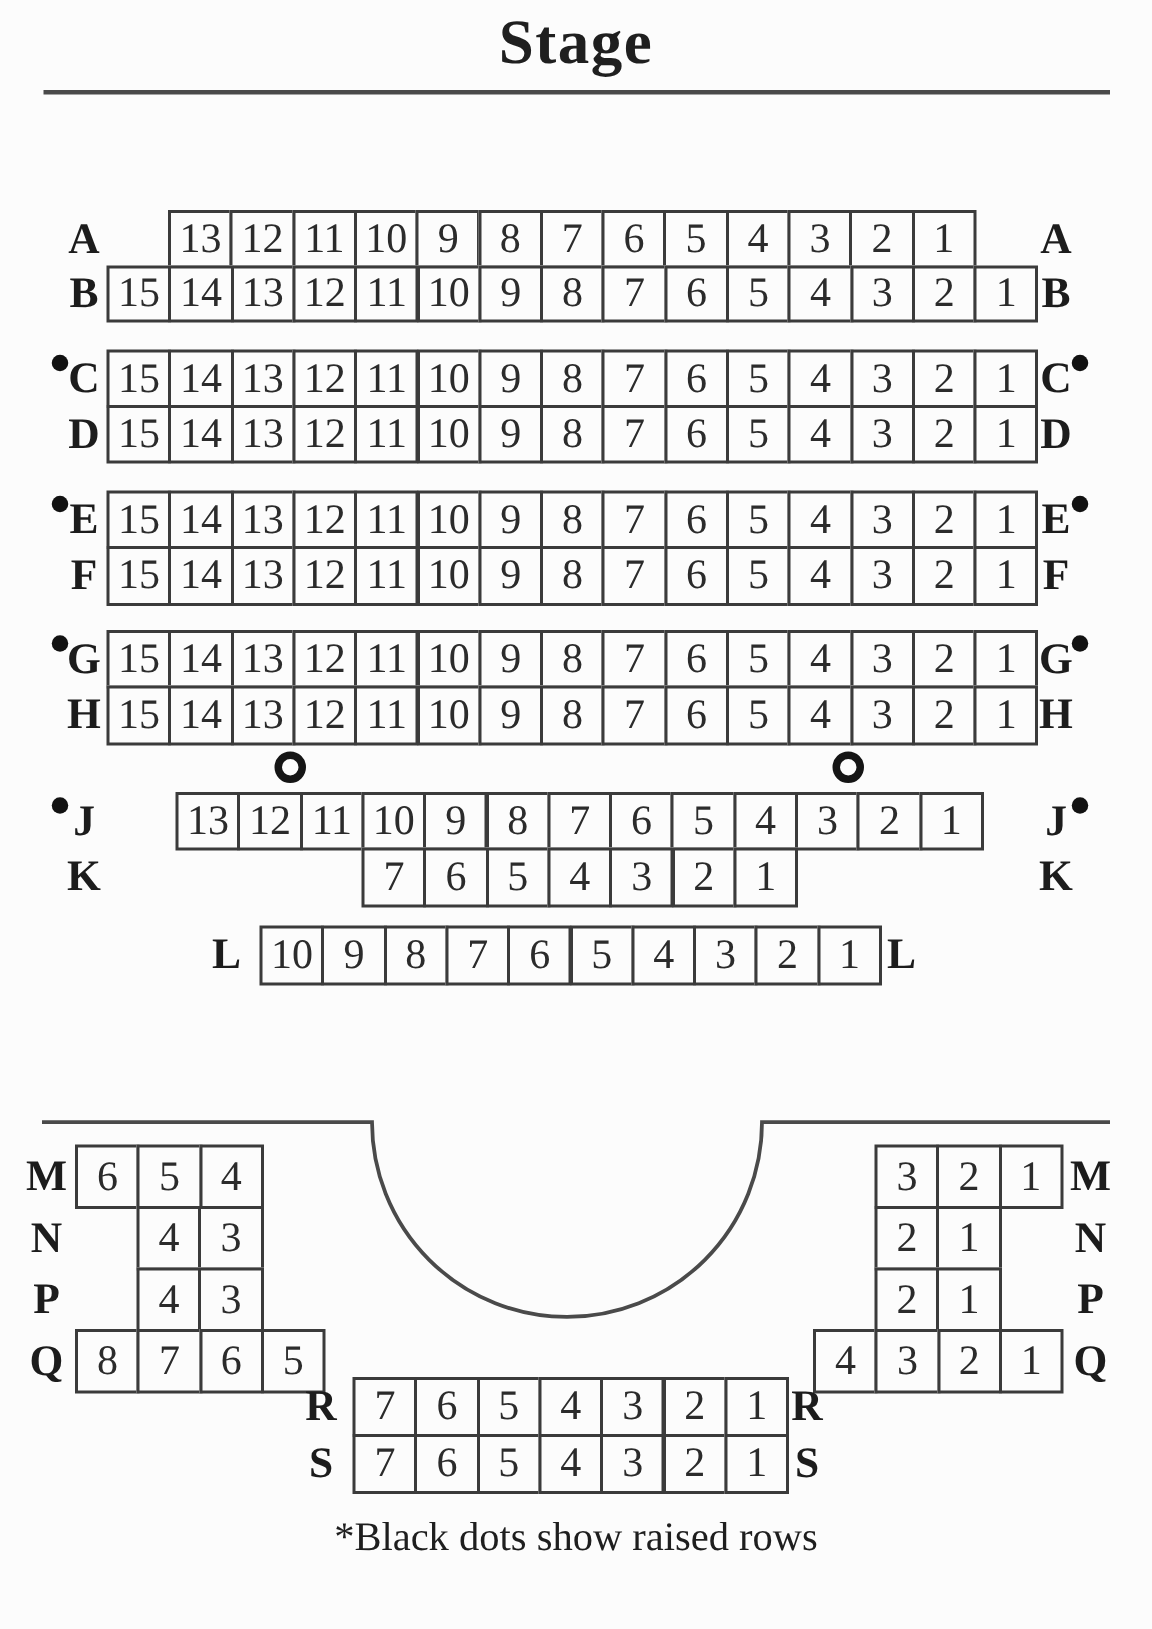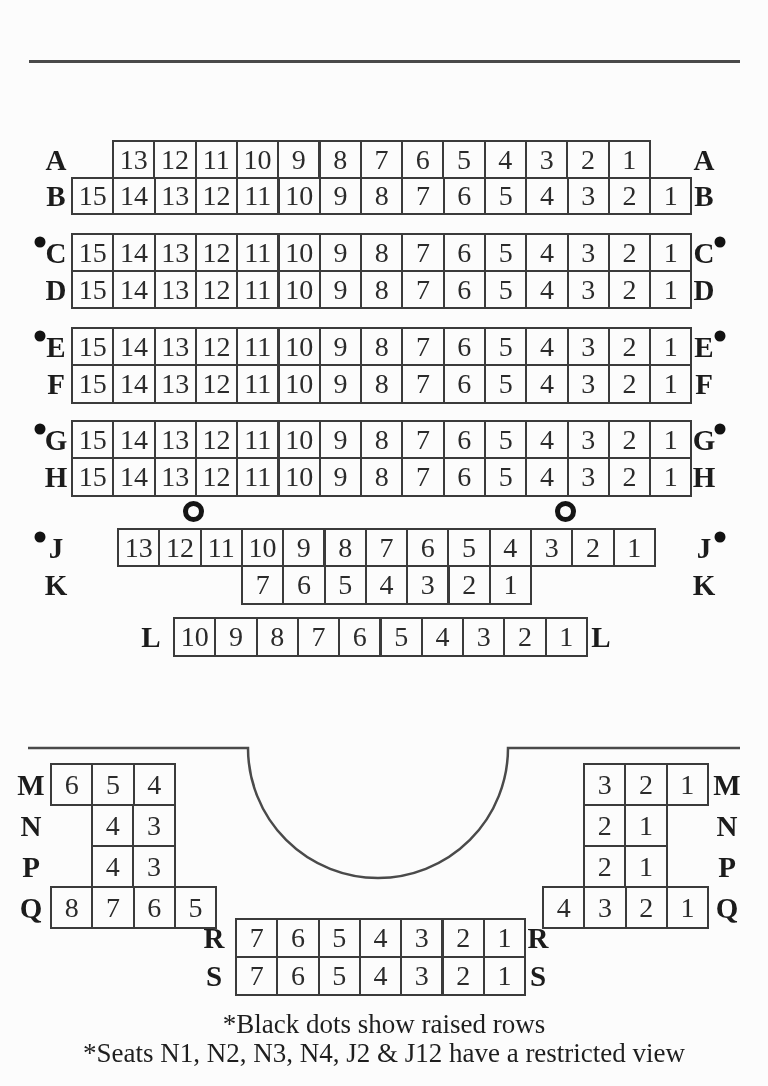--- a/index.html
+++ b/index.html
@@ -56,20 +56,21 @@
     text-align: center; font-size: 27px; color: #1e1e1e;
   }
   #footnote-1 { top: 1009px; }
   #footnote-2 { top: 1038px; }
 </style>
 </head>
 <body>
 
 <div class="plan">
 
+  <div class="stage-title">Stage</div>
   <div class="stage-line"></div>
 
   <svg class="curve-svg" width="768" height="1086" viewBox="0 0 768 1086">
     <path id="balcony-path" d="M28 748 H248 A130 130 0 0 0 508 748 H740" fill="none" stroke="#4a4a4a" stroke-width="2.5"></path>
   </svg>
 
 
   <div id="rows-layer">
       <div class="seat" style="left: 112px; top: 140px; width: 43.3px; height: 39px;">13</div>
       <div class="seat" style="left: 153.3px; top: 140px; width: 43.3px; height: 39px;">12</div>
@@ -295,15 +296,14 @@
       <div class="seat" style="left: 400.2px; top: 956px; width: 43.3px; height: 40px;">3</div>
       <div class="seat" style="left: 441.5px; top: 956px; width: 43.3px; height: 40px;">2</div>
       <div class="seat" style="left: 482.8px; top: 956px; width: 43.3px; height: 40px;">1</div>
       <div class="row-label" style="left: 214px; top: 976px;">S</div>
       <div class="row-label" style="left: 538px; top: 976px;">S</div>
       <div class="pillar" style="left: 182.5px; top: 500.5px;"></div>
       <div class="pillar" style="left: 554.5px; top: 500.5px;"></div>
     </div>
 
   <div class="footnote" id="footnote-1">*Black dots show raised rows</div>
-  <div class="footnote" id="footnote-2">*Seats N1, N2, N3, N4, J2 &amp; J12 have a restricted view</div>
 
 </div>
 
 </body></html>

